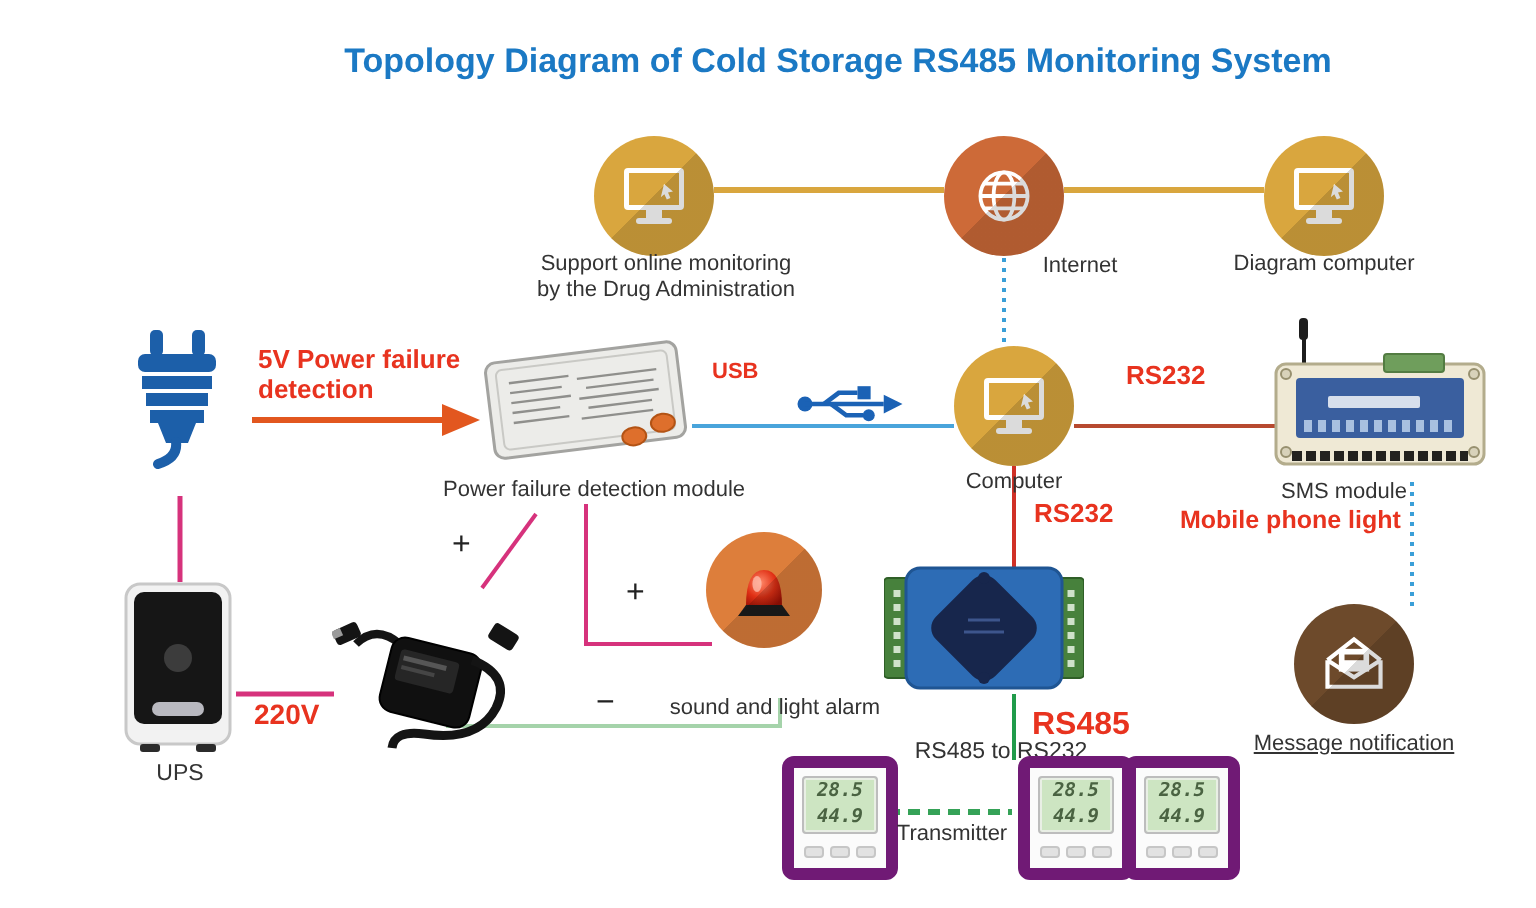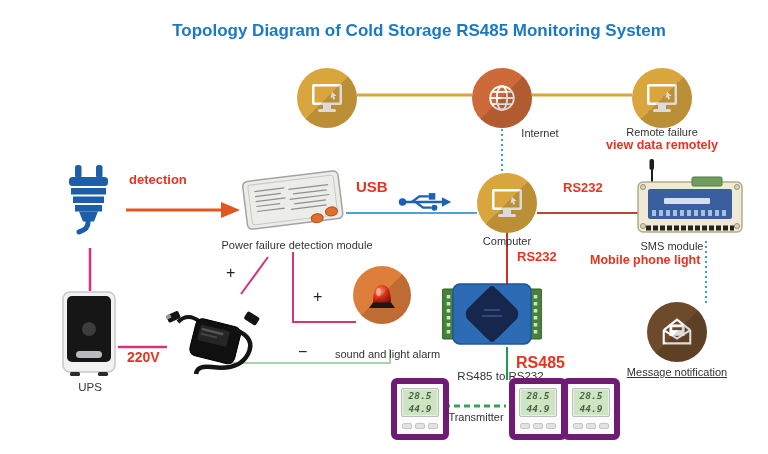--- a/index.html
+++ b/index.html
@@ -75,57 +75,61 @@
   <div class="circle c60 gold" style="left:632px;top:68px;">
     <svg width="36" height="32" viewBox="0 0 36 32">
       <rect x="3" y="2" width="30" height="21" rx="2" fill="#fff"></rect>
       <rect x="5.5" y="4.5" width="25" height="16" fill="#d9a63e"></rect>
       <polygon points="23,10 27.5,13.8 25,14.3 26.2,17 24.4,17.8 23.2,15.1 21.4,16.6" fill="#fff"></polygon>
       <rect x="14" y="23" width="8" height="4" fill="#fff"></rect>
       <rect x="9" y="27" width="18" height="3" rx="1.5" fill="#fff"></rect>
     </svg>
   </div>
 
+  <div class="lbl" style="left:233px;top:126px;width:200px;">
+    <div>Support online monitoring</div>
+    <div>by the Drug Administration</div>
+  </div>
   <div class="lbl" style="left:500px;top:127px;width:80px;">Internet</div>
-  <div class="lbl" style="left:602px;top:126px;width:120px;">Remote failure</div>
-  <div class="lbl red" style="left:597px;top:139px;width:130px;font-size:12.5px;">view data remotely</div>
+  <div class="lbl" style="left:602px;top:126px;width:120px;">Diagram computer</div>
 
   <div class="node" style="left:58px;top:163px;">
     <svg width="62" height="72" viewBox="0 0 62 72">
       <g fill="#1c5fa9">
         <rect x="17" y="2" width="6.5" height="13" rx="2.5"></rect>
         <rect x="38" y="2" width="6.5" height="13" rx="2.5"></rect>
         <rect x="11" y="14" width="39" height="9" rx="3.5"></rect>
         <rect x="13" y="25" width="35" height="6.5"></rect>
         <rect x="15" y="33.5" width="31" height="6.5"></rect>
         <rect x="17" y="42" width="27" height="6.5"></rect>
         <path d="M21 48.5 h19 l-4 10 h-11 z"></path>
       </g>
       <path d="M30 58 q1 8 -9 11" stroke="#1c5fa9" stroke-width="5" fill="none" stroke-linecap="round"></path>
     </svg>
   </div>
 
   <div class="lbl red left" style="left:129px;top:172px;width:110px;font-size:13px;line-height:15px;">
+    <div>5V Power failure</div>
     <div>detection</div>
   </div>
 
   <div class="node" style="left:238px;top:166px;">
     <svg width="110" height="72" viewBox="0 0 110 72">
       <g transform="rotate(-7 55 36)">
         <rect x="7" y="10" width="96" height="48" rx="5" fill="#ecece9" stroke="#a3a3a0" stroke-width="1.5"></rect>
         <rect x="12" y="14" width="86" height="40" rx="3" fill="none" stroke="#c9c9c5"></rect>
         <path d="M18 21h30 M18 26h26 M18 31h30 M18 36h24 M18 41h28 M52 23h40 M56 28h34 M52 33h40 M56 38h32 M52 43h36" stroke="#8f8f8c" stroke-width="1.2" fill="none"></path>
         <ellipse cx="77" cy="55" rx="6" ry="4.5" fill="#de6f2c" stroke="#b35314"></ellipse>
         <ellipse cx="92" cy="50" rx="6" ry="4.5" fill="#de6f2c" stroke="#b35314"></ellipse>
       </g>
     </svg>
   </div>
   <div class="lbl" style="left:212px;top:239px;width:170px;">Power failure detection module</div>
 
-  <div class="lbl red left" style="left:356px;top:180px;font-size:15px;text-align:center;">USB</div>
+  <div class="lbl red left" style="left:356px;top:180px;font-size:11px;text-align:center;">USB</div>
   <div class="node" style="left:396px;top:187px;">
     <svg width="58" height="30" viewBox="0 0 60 32">
       <g fill="#1b62b5" stroke="#1b62b5">
         <circle cx="6" cy="16" r="4" stroke="none"></circle>
         <path d="M6 16 H48" fill="none" stroke-width="2.5"></path>
         <path d="M16 16 L24 10 H34" fill="none" stroke-width="2.5"></path>
         <rect x="34" y="6.5" width="7" height="7" stroke="none"></rect>
         <path d="M20 16 L28 22 H37" fill="none" stroke-width="2.5"></path>
         <circle cx="40" cy="22" r="3.2" stroke="none"></circle>
         <polygon points="48,11 58,16 48,21" stroke="none"></polygon>

